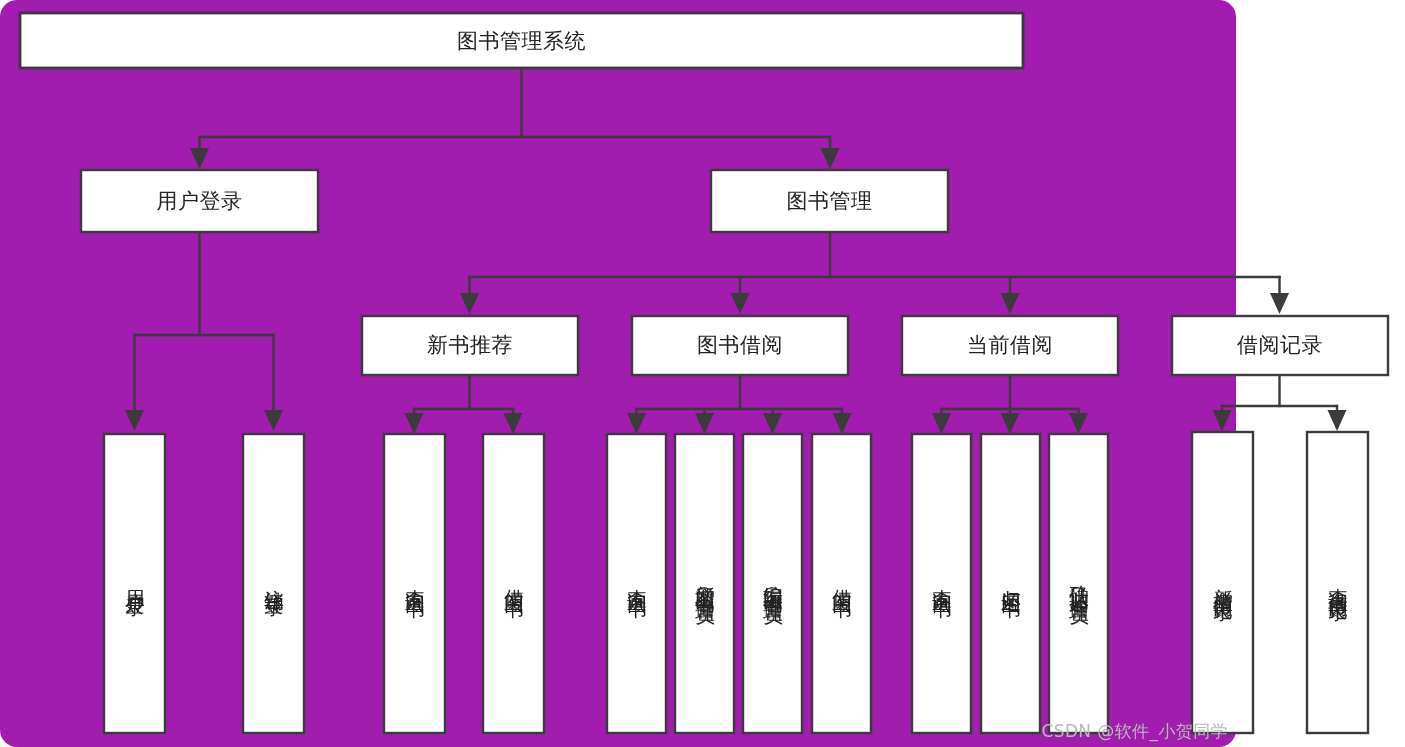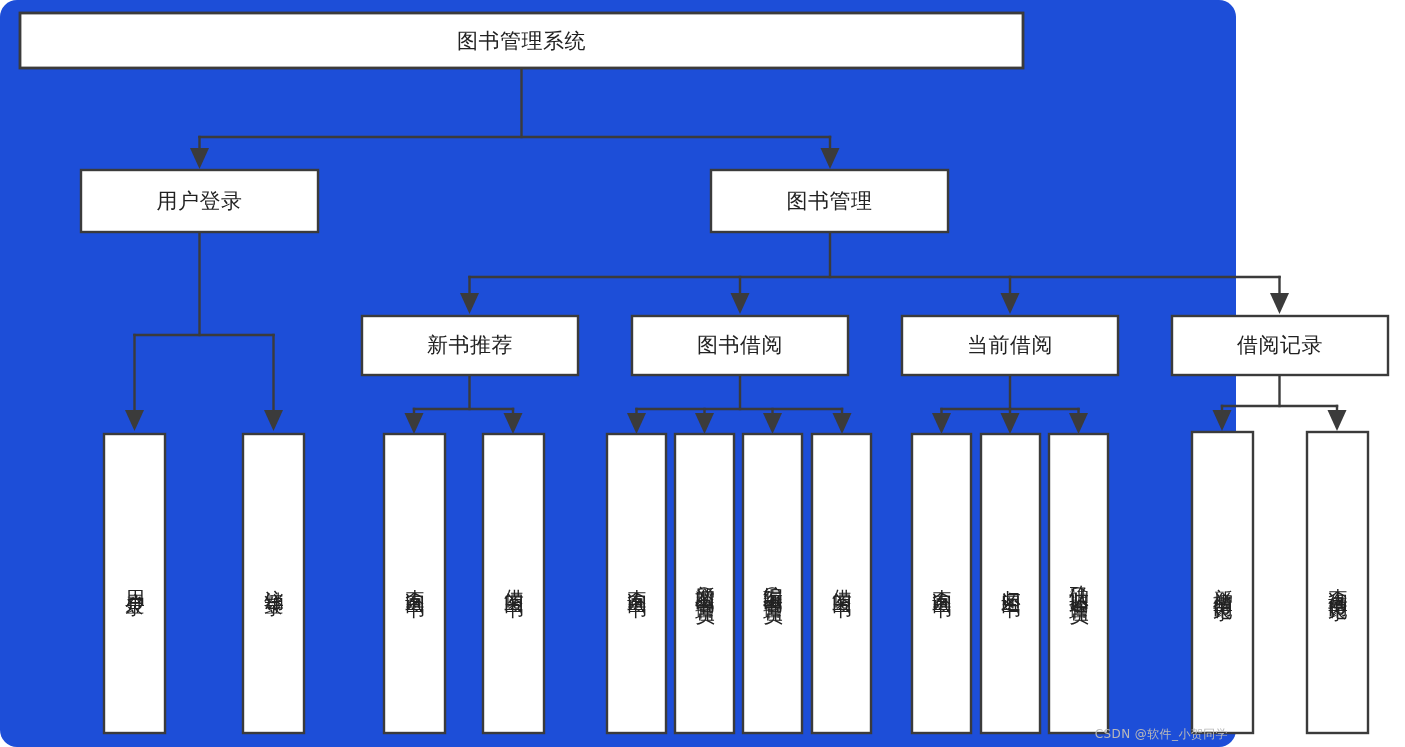--- a/index.html
+++ b/index.html
@@ -1,21 +1,21 @@
 <!DOCTYPE html>
 <html><head>
 <meta charset="utf-8">
 <title>图书管理系统 功能结构图</title>
 <style>
   html,body{margin:0;padding:0;background:#ffffff;}
   body{
     font-family:"Liberation Sans","DejaVu Sans",sans-serif;
     width:1405px;height:747px;overflow:hidden;position:relative;
   }
-  #diagram-root{position:relative;width:1236px;height:747px;background:#1d4ed8;border-radius:17px;}
+  #diagram-root{position:relative;width:1236px;height:747px;background:#a21caf;border-radius:17px;}
   svg#diagram-svg{position:absolute;left:0;top:0;width:1405px;height:747px;display:block;}
   .node-box{
     fill:#ffffff;stroke:#3b3b3b;stroke-width:2.4;
   }
   .node-box.level1{stroke-width:2.8;}
   .conn{stroke:#3b3b3b;stroke-width:2.4;fill:none;stroke-linecap:square;}
   .arrow-head{fill:#3b3b3b;stroke:none;}
   .node-label{
     font-family:"DejaVu Sans","Liberation Sans",sans-serif;
     fill:#222222;
@@ -29,21 +29,21 @@
     writing-mode:vertical-rl;
     text-orientation:upright;
     letter-spacing:3px;
     dominant-baseline:central;
     text-anchor:middle;
   }
   .watermark{
     position:absolute;
     right:8px;bottom:4px;
     font-family:"DejaVu Sans","Liberation Sans",sans-serif;
-    font-size:12px;
+    font-size:17px;
     color:#b9b9b9;
     white-space:nowrap;
     user-select:none;
     letter-spacing:0.4px;
   }
 </style>
 </head>
 <body>
 
 <div id="diagram-root">

